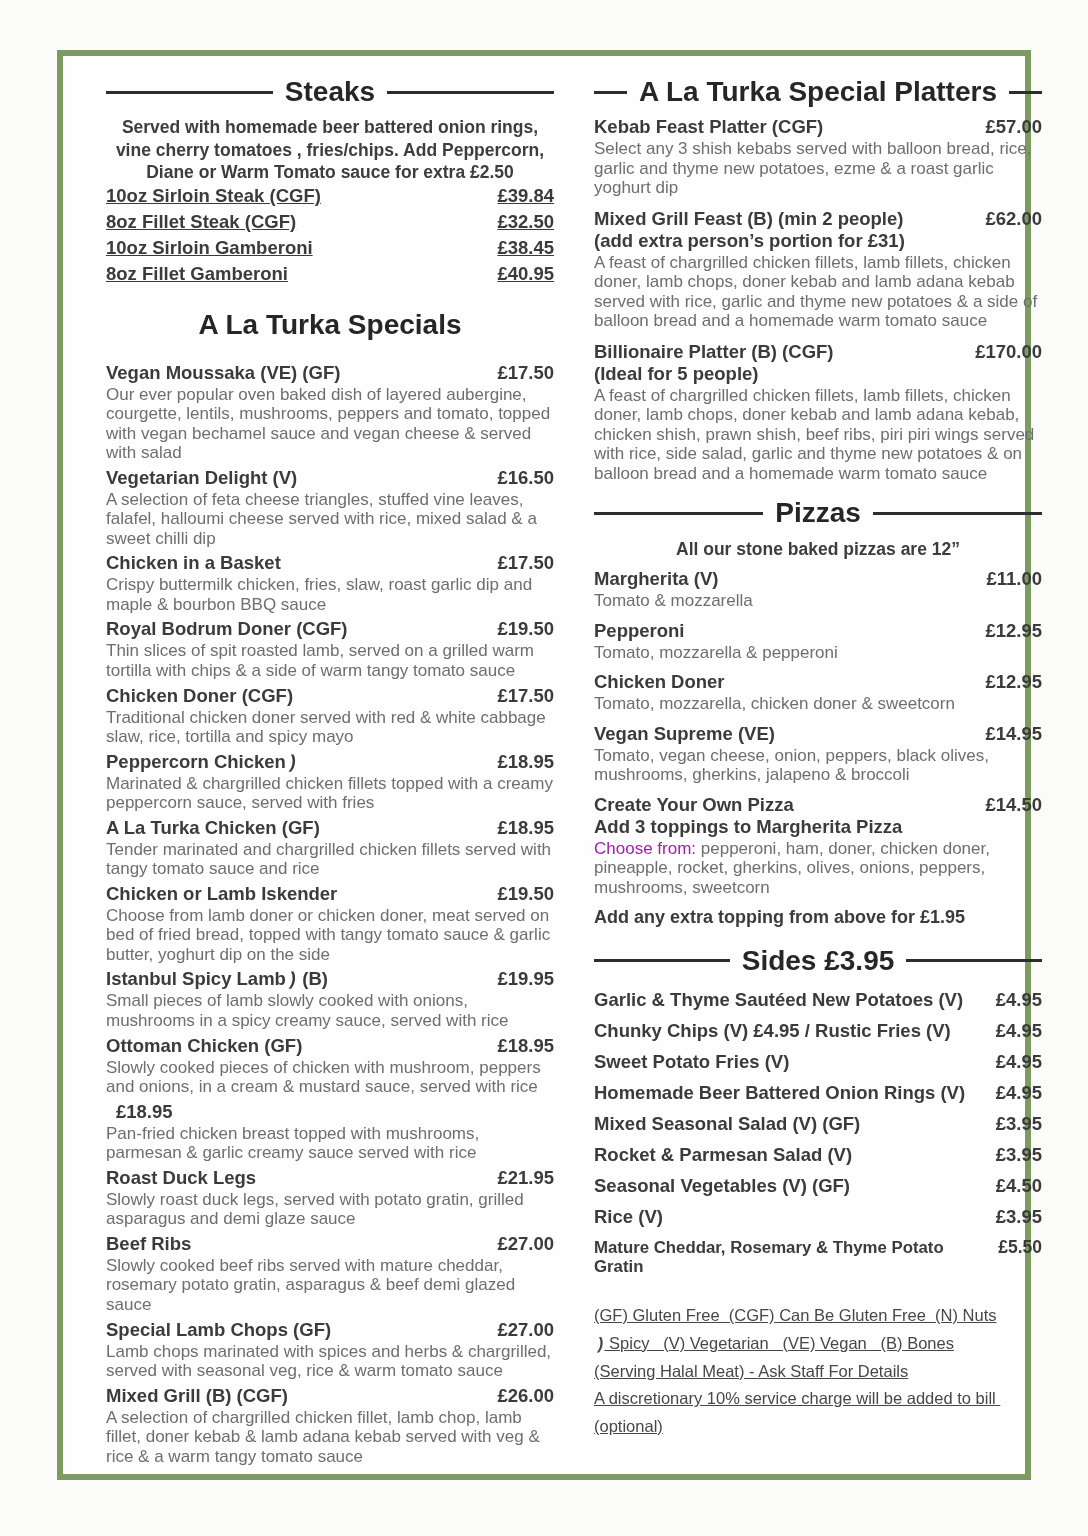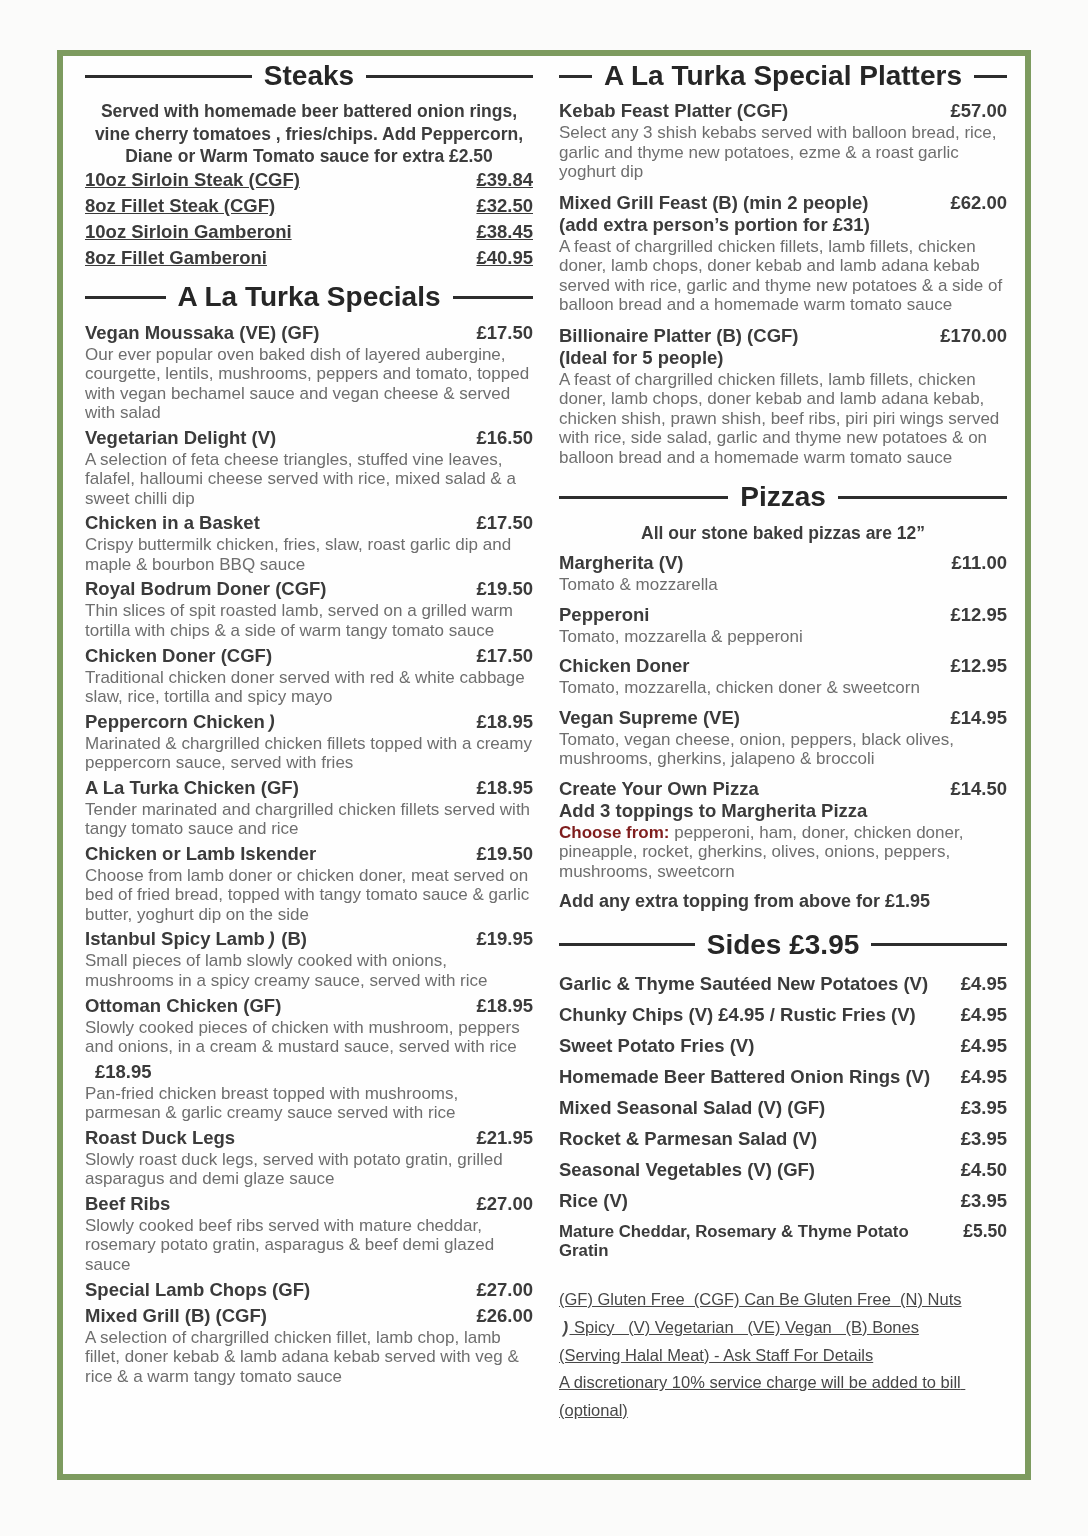--- a/index.html
+++ b/index.html
@@ -7,47 +7,47 @@
     width:1088px;height:1536px;position:relative;overflow:hidden;
     background:#fbfbfa;
     font-family:"Liberation Sans", sans-serif;
     color:#3a3a3a;
   }
   .frame{
     position:absolute;left:57px;top:50px;width:974px;height:1430px;
     box-sizing:border-box;border:6px solid #7d9b5f;background:#fefefe;
   }
   .columns{
-    display:flex;gap:26px;padding:2px 22px 0 22px;box-sizing:border-box;height:100%;
+    display:flex;gap:40px;padding:18px 22px 0 22px;box-sizing:border-box;height:100%;margin-left:21px;
   }
   .col{width:448px;flex:0 0 448px;}
 
   .section-header{display:flex;align-items:center;gap:12px;margin:2px 0 8px 0;}
   .section-header .rule{flex:1;height:3px;background:#2d2d2d;min-width:8px;}
   .section-title{font-size:28px;font-weight:700;color:#262626;white-space:nowrap;margin:0;line-height:1.15;}
 
   .intro-line, .subtitle{
     text-align:center;font-weight:700;font-size:17.5px;color:#3d3d3d;line-height:1.28;
   }
   .subtitle{margin-bottom:8px;}
 
   .item{margin-bottom:4px;}
   .item-row{display:flex;align-items:baseline;}
   .item-name{flex:1;font-weight:700;font-size:18.5px;color:#3b3b3b;line-height:1.14;}
   .item-price{font-weight:700;font-size:18.5px;color:#3b3b3b;margin-left:10px;white-space:nowrap;}
   .item-name2{font-weight:700;font-size:18.5px;color:#3b3b3b;line-height:1.18;}
   .item-desc{font-size:17px;color:#6e6e6e;line-height:1.15;margin-top:1px;}
-  .item-desc .desc-bold{color:#7f1d1d;font-weight:700;}
+  .item-desc .desc-bold{color:#a21caf;font-weight:400;}
   .note{font-weight:700;font-size:18px;color:#3b3b3b;margin:10px 0 4px 0;line-height:1.2;}
   .spicy-icon{font-weight:800;display:inline-block;transform:skewX(-8deg);margin:0 1px 0 4px;}
 
   
   .section-steaks .item{margin-bottom:0;text-decoration:underline;}
   .section-steaks .item-row{line-height:26px;}
-  .section-a-la-turka-specials .section-header{margin-top:10px;}
+  .section-a-la-turka-specials .section-header{margin-top:10px;flex-direction:column;}
   .section-a-la-turka-special-platters .item{margin-bottom:10px;}
   .section-pizzas .section-header{margin-top:14px;}
   .section-pizzas .item{margin-bottom:9px;}
   .section-sides-3-95 .section-header{margin-top:16px;margin-bottom:12px;}
   .section-sides-3-95 .item{margin-bottom:9px;}
   .item-small .item-name{font-size:16.8px;}
   .item-small .item-price{font-size:17.5px;}
 
   .footnotes{margin-top:26px;}
   .footnote{font-size:16.5px;color:#474747;line-height:1.68;white-space:pre-wrap;text-decoration:underline;}
@@ -186,20 +186,21 @@
               <span class="item-name">Beef Ribs</span>
               <span class="item-price">£27.00</span>
             </div>
             <div class="item-desc">Slowly cooked beef ribs served with mature cheddar, rosemary potato gratin, asparagus &amp; beef demi glazed sauce</div>
           </div>
           <div class="item">
             <div class="item-row">
               <span class="item-name">Special Lamb Chops (GF)</span>
               <span class="item-price">£27.00</span>
             </div>
+            <div class="item-desc">Lamb chops marinated with spices and herbs &amp; chargrilled, served with seasonal veg, rice &amp; warm tomato sauce</div>
           </div>
           <div class="item">
             <div class="item-row">
               <span class="item-name">Mixed Grill (B) (CGF)</span>
               <span class="item-price">£26.00</span>
             </div>
             <div class="item-desc">A selection of chargrilled chicken fillet, lamb chop, lamb fillet, doner kebab &amp; lamb adana kebab served with veg &amp; rice &amp; a warm tangy tomato sauce</div>
           </div>
         </div>
       </div>

